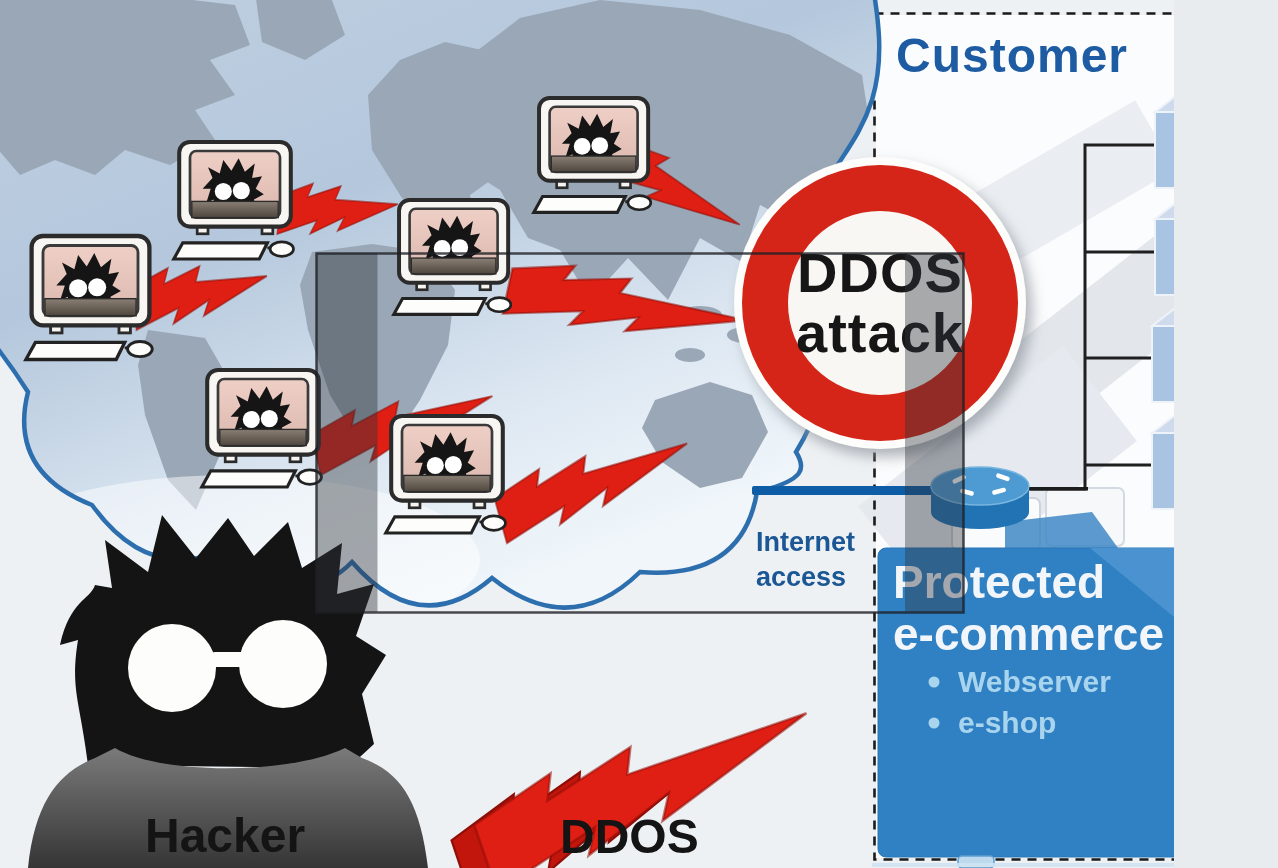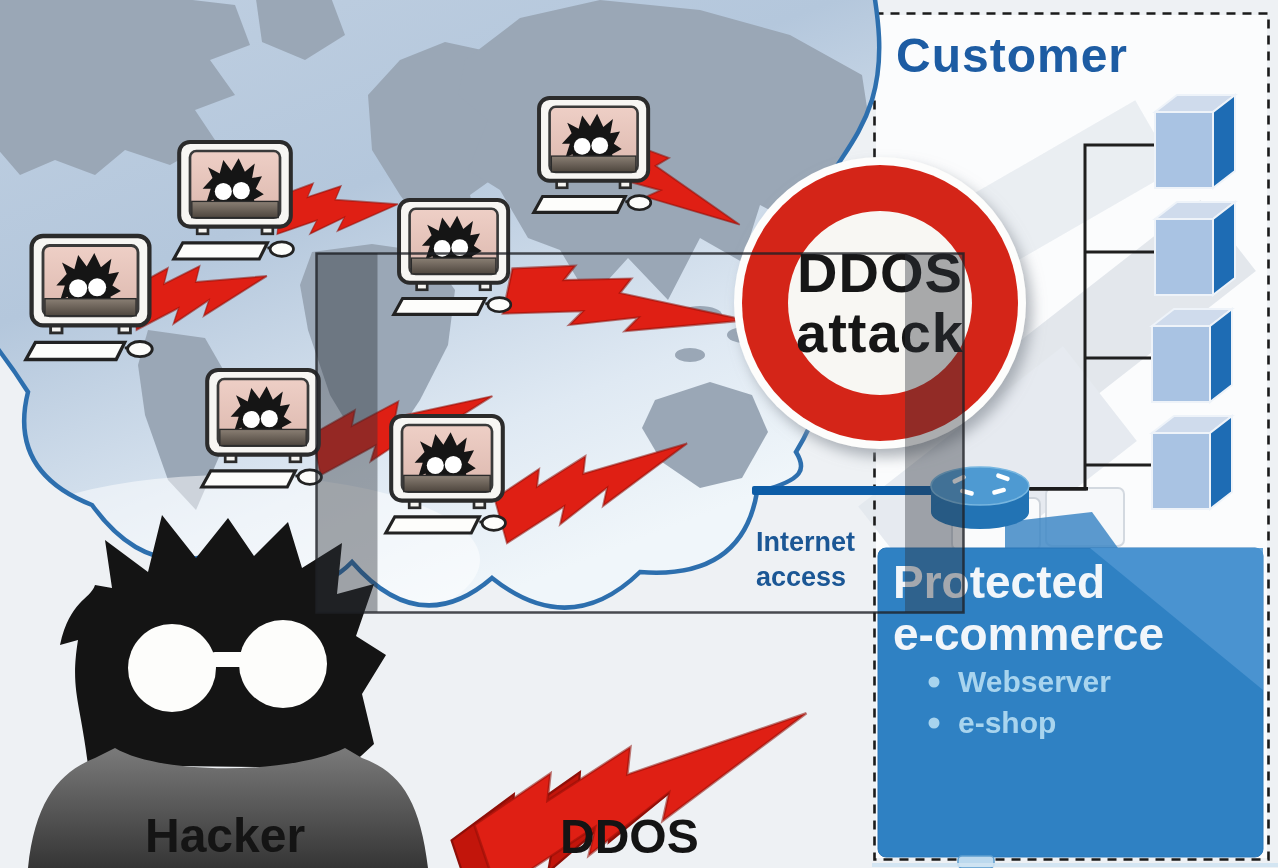--- a/index.html
+++ b/index.html
@@ -1,16 +1,16 @@
 <!DOCTYPE html>
 <html><head>
 <meta charset="utf-8">
 <style>
   html,body{margin:0;padding:0;background:#e9ecef;}
-  #stage{position:relative;width:1278px;height:868px;overflow:hidden;
+  #stage{position:relative;width:1174px;height:868px;overflow:hidden;
          font-family:"Liberation Sans",sans-serif;background:#0ea5e9;}
   svg{display:block}
   text{font-family:"Liberation Sans","DejaVu Sans",sans-serif;}
   .ttl{font-weight:bold;}
 </style>
 </head>
 <body>
 
 <div id="stage">
 <svg width="1278" height="868" viewBox="0 0 1278 868">

